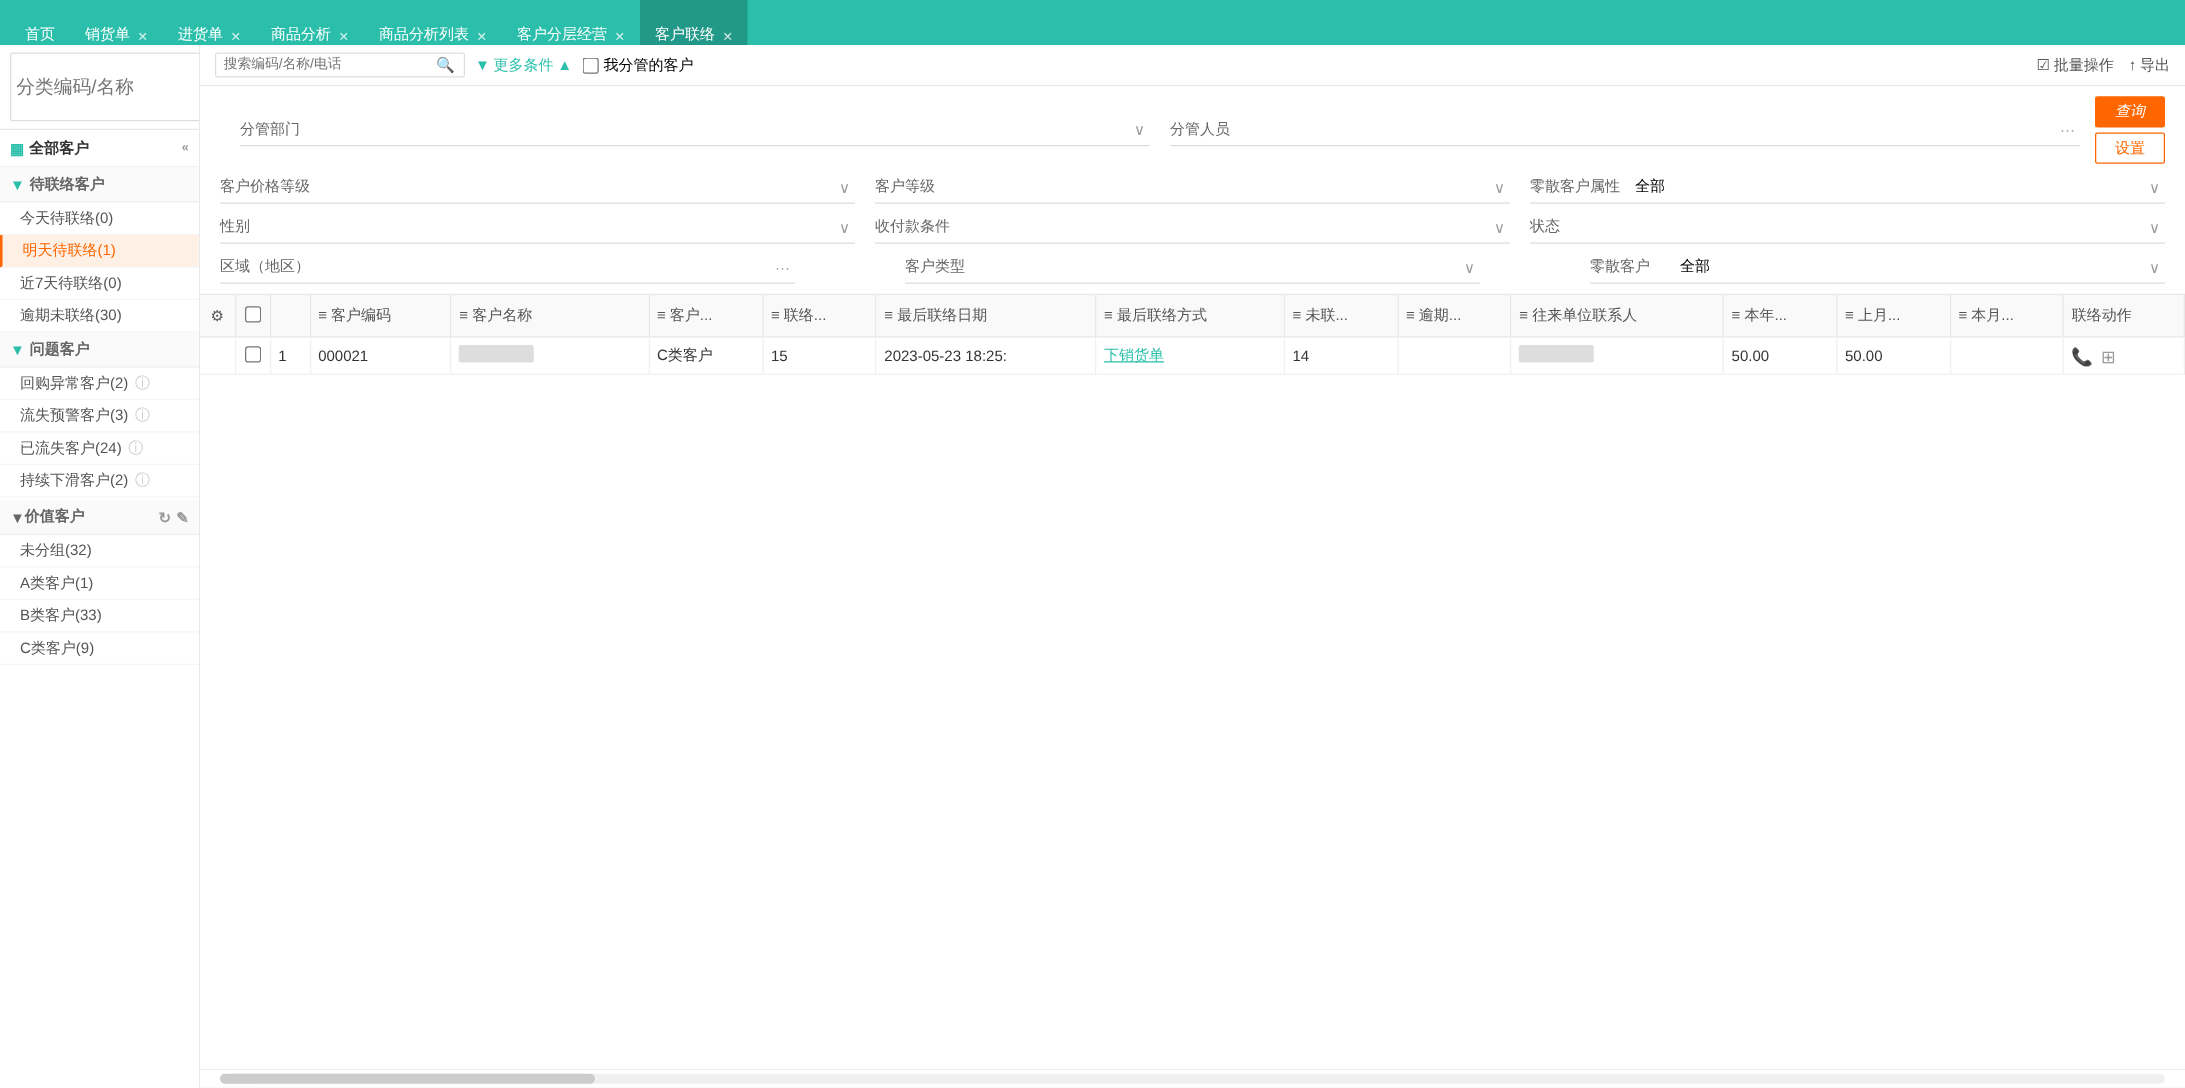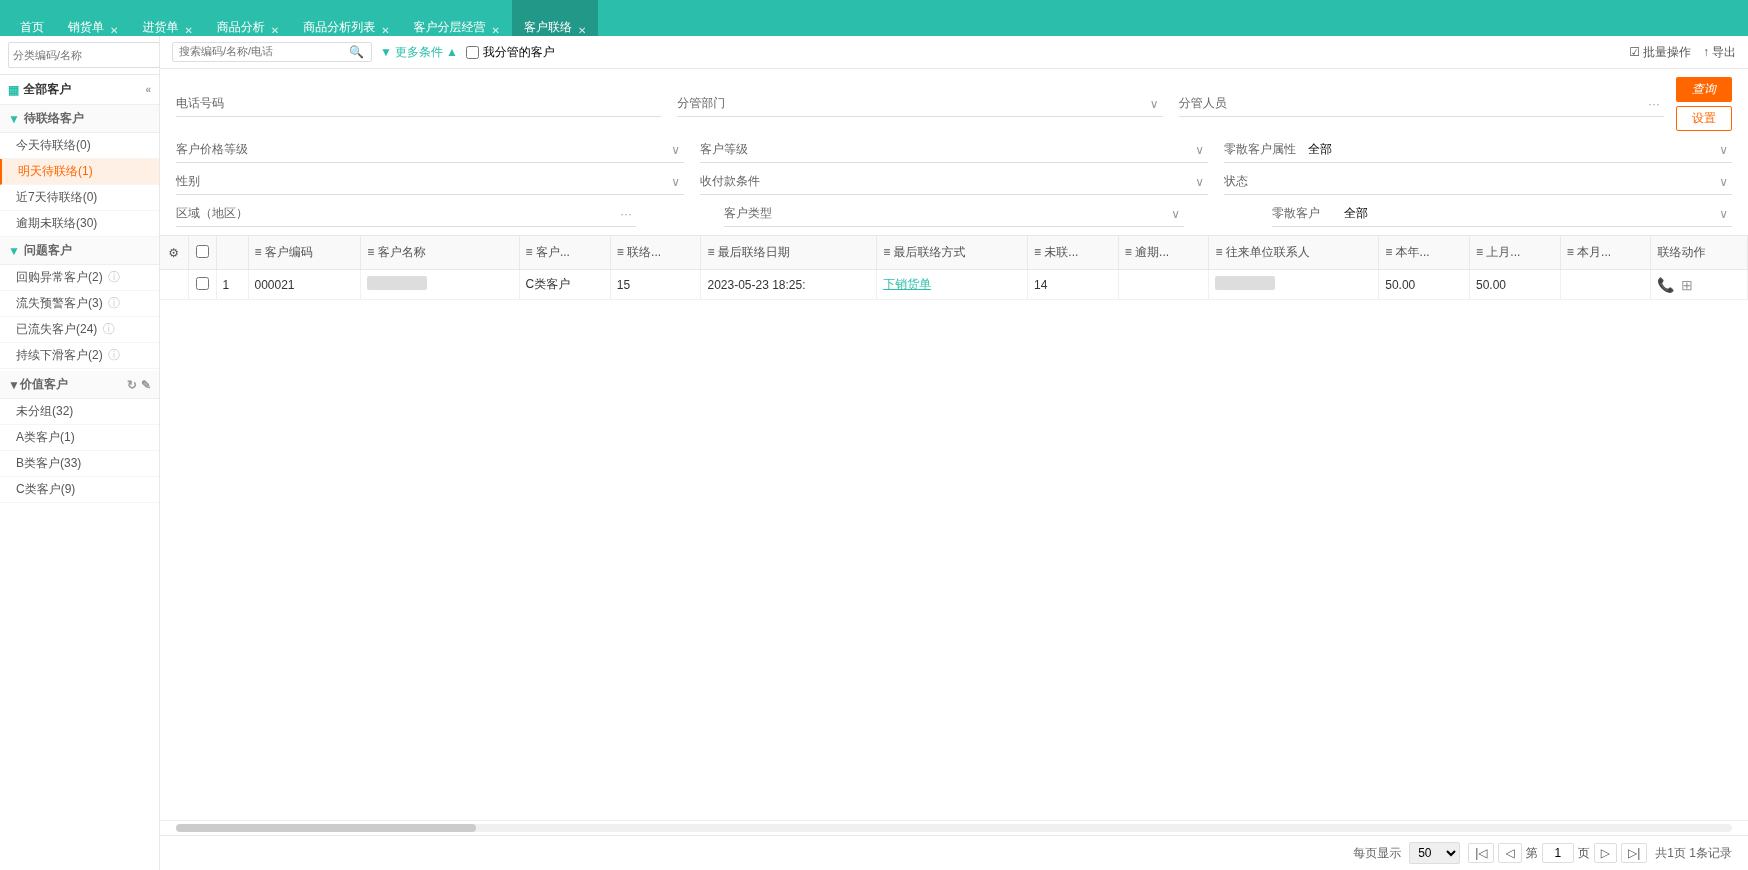--- a/index.html
+++ b/index.html
@@ -46,22 +46,22 @@
     .sidebar-search {
       display: flex;
       align-items: center;
       padding: 6px 8px;
       border-bottom: 1px solid #e8e8e8;
     }
     .sidebar-search input {
       flex: 1;
       border: 1px solid #ddd;
       border-radius: 2px;
-      padding: 6px 4px;
-      font-size: 11px;
+      padding: 18px 4px;
+      font-size: 15px;
       outline: none;
     }
     .sidebar-all-customers {
       display: flex;
       align-items: center;
       padding: 6px 8px;
       font-weight: bold;
       color: #333;
       border-bottom: 1px solid #eee;
       cursor: pointer;
@@ -478,24 +478,20 @@
         <div class="export-btn">
           <span>↑</span>
           <span>导出</span>
         </div>
       </div>
     </div>
 
     <div class="filter-panel">
 
       <div class="filter-row">
-        <div class="filter-field" style="flex:2;">
-          <label>电话号码</label>
-          <input type="text" style="">
-        </div>
         <div class="filter-divider"></div>
         <div class="filter-field" style="flex:2;">
           <label>分管部门</label>
           <input type="text" style="">
           <span class="dropdown-arrow">∨</span>
         </div>
         <div class="filter-divider"></div>
         <div class="filter-field" style="flex:2;">
           <label>分管人员</label>
           <input type="text" style="">
@@ -610,33 +606,14 @@
         </tbody>
       </table>
     </div>
 
     <div class="scroll-bar-area">
       <div class="scroll-track">
         <div class="scroll-thumb"></div>
       </div>
     </div>
 
-    <div class="table-footer">
-      <span class="footer-label">每页显示</span>
-      <select class="page-size-select">
-        <option>50</option>
-        <option>100</option>
-      </select>
-      <div class="pagination-btns">
-        <button class="pager-btn">|◁</button>
-        <button class="pager-btn">◁</button>
-        <div class="page-info">
-          <span>第</span>
-          <input type="text" class="page-input" value="1" style="">
-          <span>页</span>
-        </div>
-        <button class="pager-btn">▷</button>
-        <button class="pager-btn">▷|</button>
-      </div>
-      <span class="total-info">共1页 1条记录</span>
-    </div>
   </div>
 </div>
 
 </body></html>

